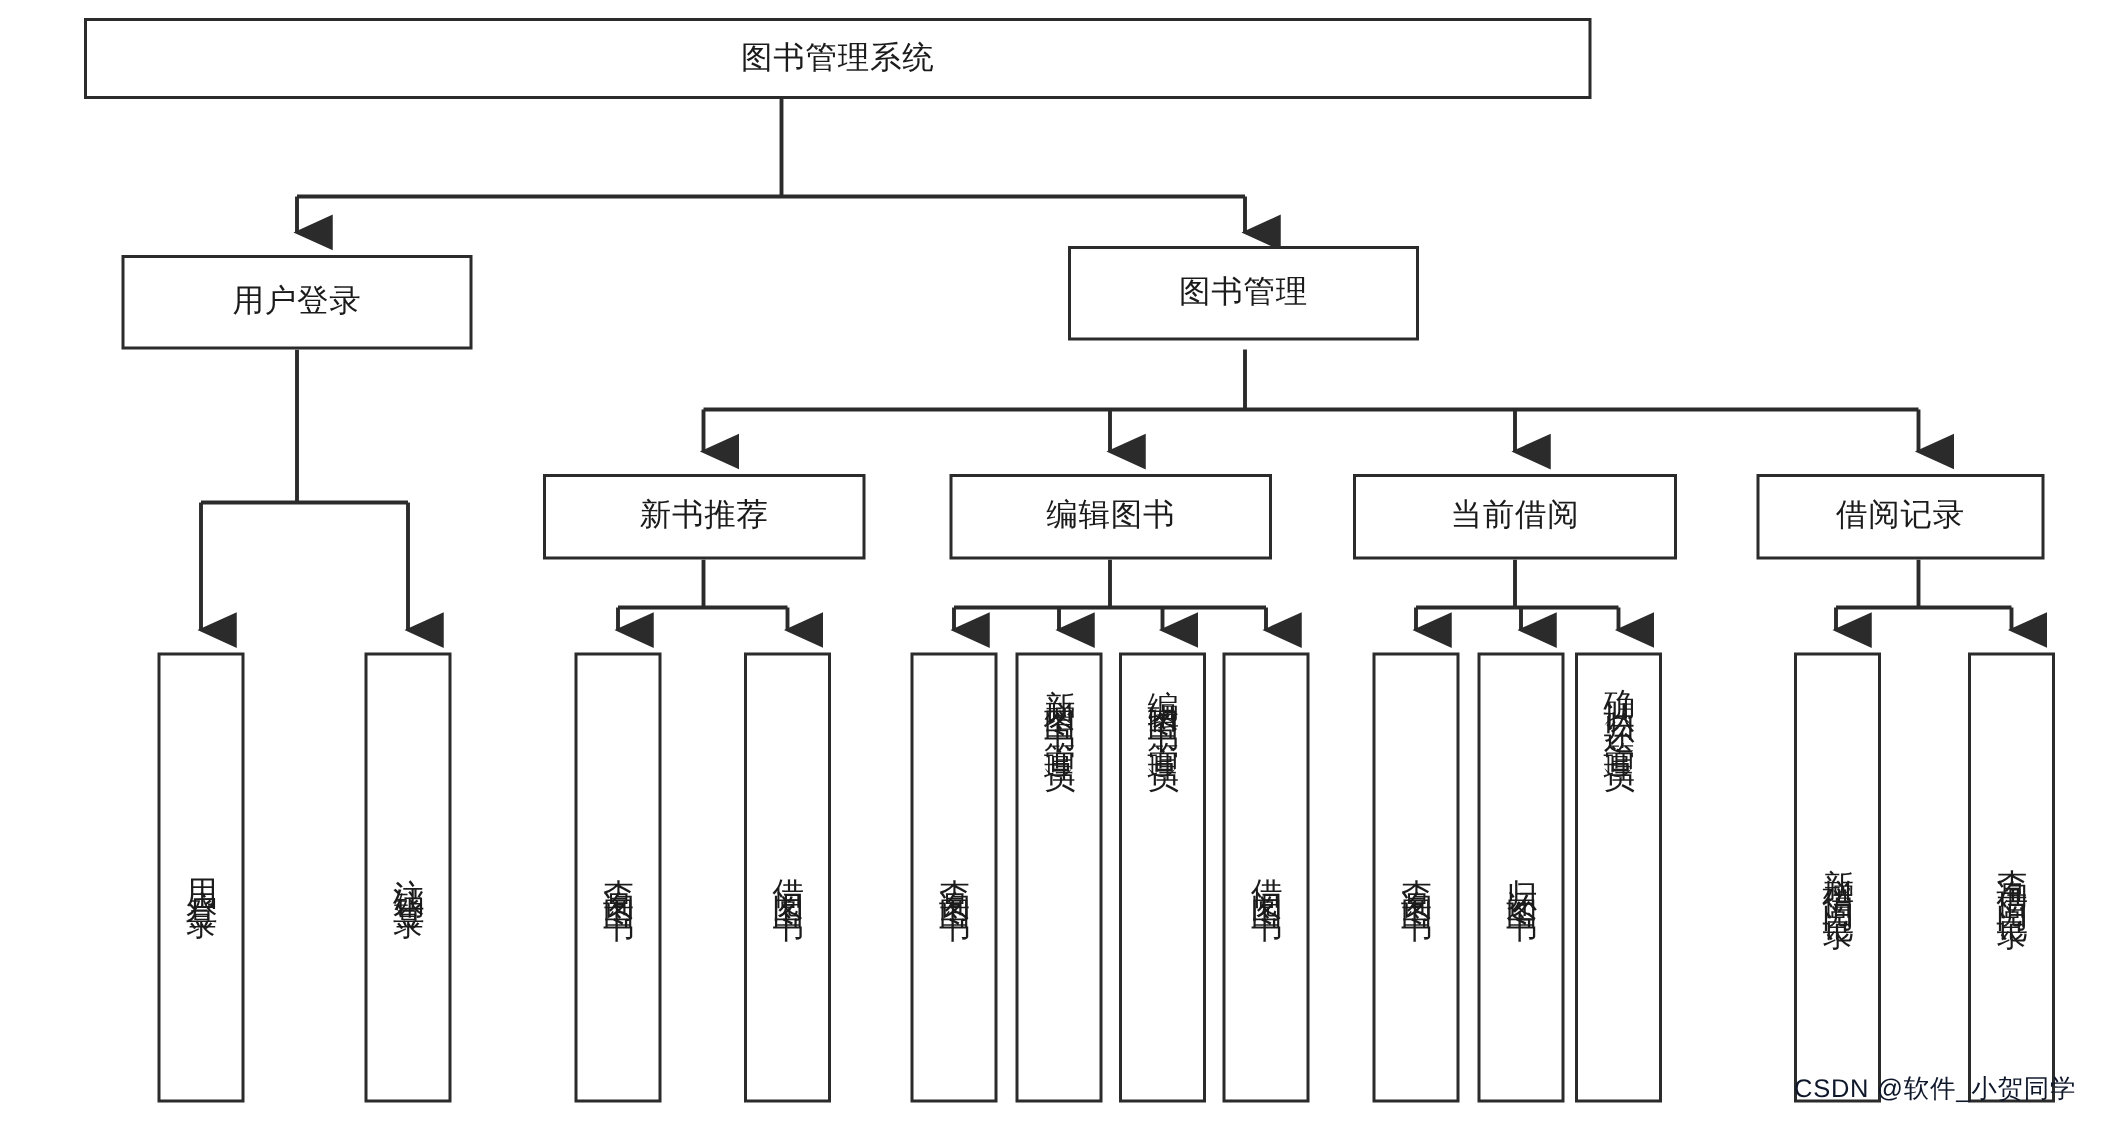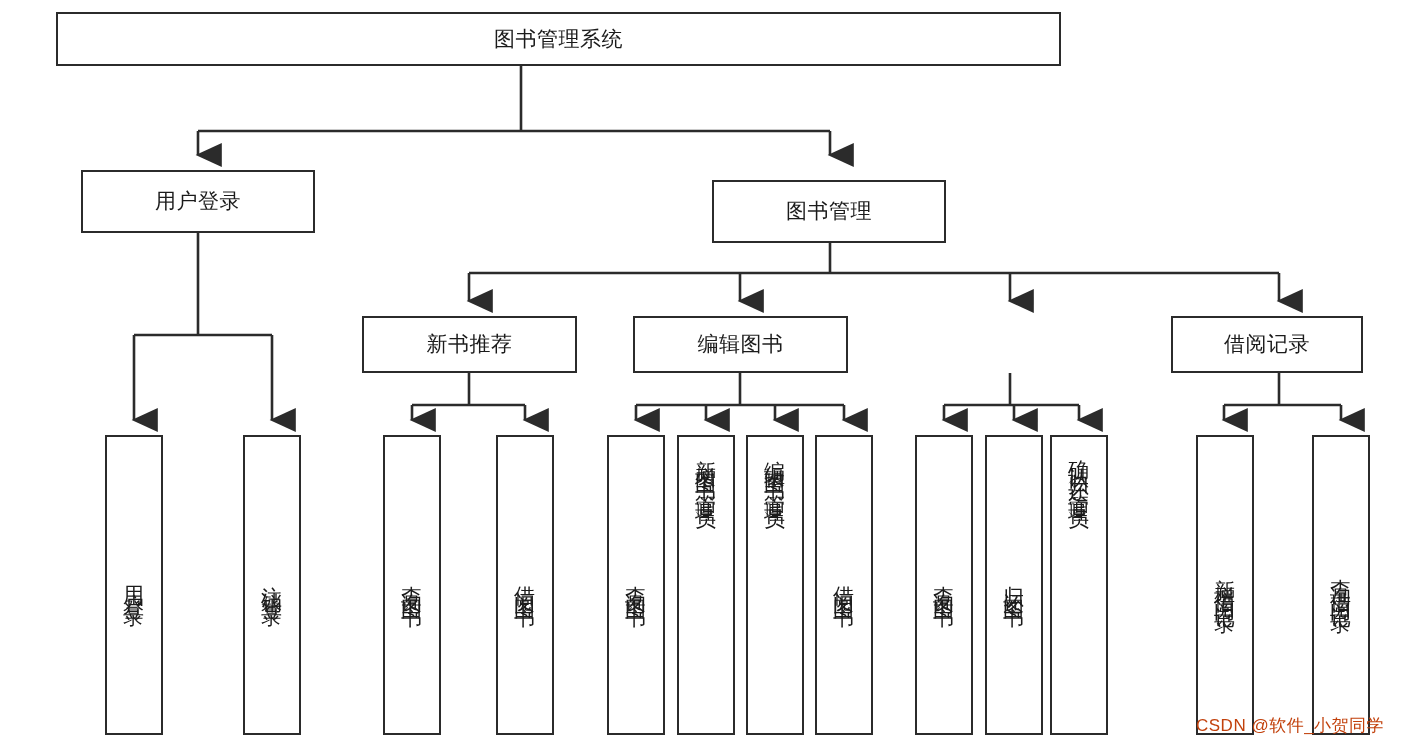--- a/index.html
+++ b/index.html
@@ -53,21 +53,21 @@
   }
   .leaf.center{align-items:center;}
   .leaf.center .label{margin-top:-4px;}
   .leaf.top{align-items:flex-start;}
   .leaf.top .label{margin-top:6px;}
   #watermark{
     position:absolute;
     left:1196px;
     top:714px;
     font-size:17px;
-    color:#c2410c;
+    color:#0f172a;
     letter-spacing:.5px;
     white-space:nowrap;
     z-index:5;
   }
 </style>
 </head>
 <body>
 
 <div id="canvas">
 
@@ -121,29 +121,32 @@
     </g>
   </svg>
 
   <div class="node" style="left:18px;top:12px;width:1005px;height:54px;margin-left:38px;">
     <span class="label">图书管理系统</span>
   </div>
 
   <div class="node" style="left:81px;top:170px;width:234px;height:63px;">
     <span class="label">用户登录</span>
   </div>
-  <div class="node" style="left:712px;top:180px;width:234px;height:63px;text-align:center;">
+  <div class="node" style="left:712px;top:164px;width:234px;height:63px;text-align:center;">
     <span class="label">图书管理</span>
   </div>
 
   <div class="node" style="left:362px;top:316px;width:215px;height:57px;">
     <span class="label">新书推荐</span>
   </div>
   <div class="node" style="left:633px;top:316px;width:215px;height:57px;">
     <span class="label">编辑图书</span>
+  </div>
+  <div class="node" style="left:902px;top:316px;width:216px;height:57px;">
+    <span class="label">当前借阅</span>
   </div>
   <div class="node" style="left:1171px;top:316px;width:192px;height:57px;">
     <span class="label">借阅记录</span>
   </div>
 
   <div class="node leaf center" style="left:105px;top:435px;width:58px;height:300px;">
     <span class="label">用户登录</span>
   </div>
   <div class="node leaf center" style="left:243px;top:435px;width:58px;height:300px;">
     <span class="label">注销登录</span>

